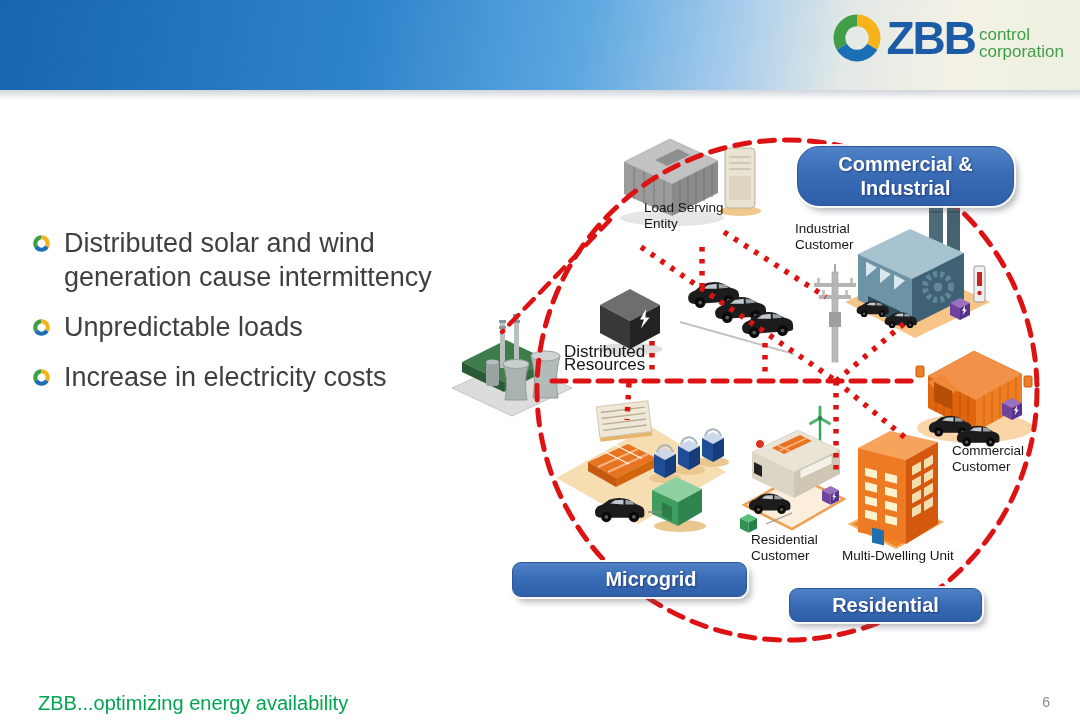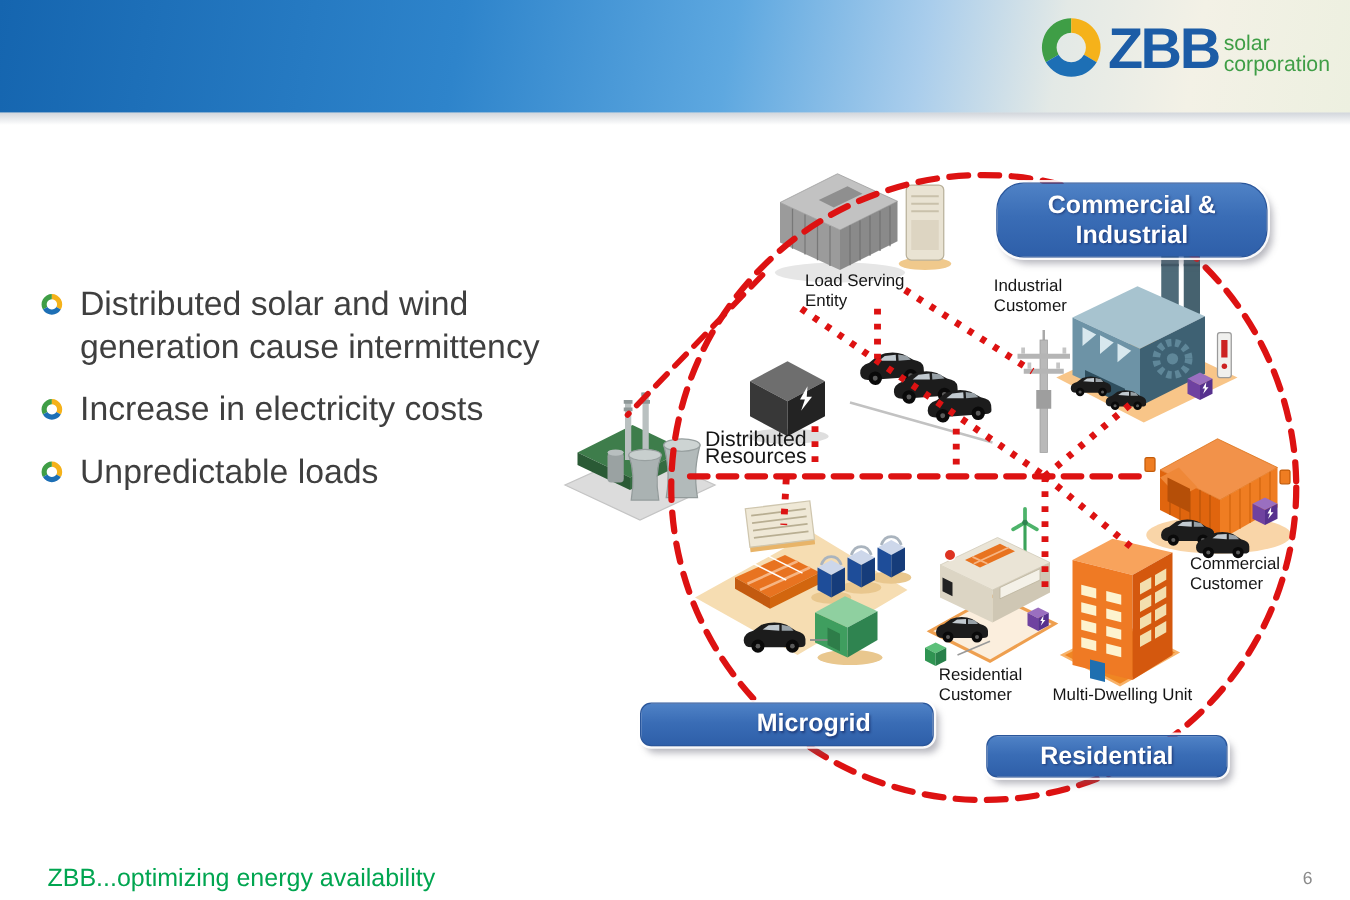--- a/index.html
+++ b/index.html
@@ -88,43 +88,43 @@
 
   <div class="header"></div>
   <div class="header-shadow"></div>
 
   <div class="logo">
     <svg class="mark" viewBox="-11.5 -11.5 23 23">
         <use href="#swirlmark"></use>
       </svg>
     <span class="brand">ZBB</span>
     <span class="subs">
-      <span>solar</span><br>
+      <span>control</span><br>
       <span>corporation</span>
     </span>
   </div>
 
   <ul class="bullets">
     <li>
       <svg class="bicon" viewBox="-11.5 -11.5 23 23">
           <use href="#swirlmark"></use>
         </svg>
       <span>Distributed solar and wind generation cause intermittency</span>
     </li>
     <li>
       <svg class="bicon" viewBox="-11.5 -11.5 23 23">
           <use href="#swirlmark"></use>
         </svg>
-      <span>Increase in electricity costs</span>
+      <span>Unpredictable loads</span>
     </li>
     <li>
       <svg class="bicon" viewBox="-11.5 -11.5 23 23">
           <use href="#swirlmark"></use>
         </svg>
-      <span>Unpredictable loads</span>
+      <span>Increase in electricity costs</span>
     </li>
   </ul>
 
   <svg class="dg" width="1080" height="720" viewBox="0 0 1080 720">
 
     <g>
       <polygon points="452,388 512,416 572,388 512,361" fill="#dcdcdc" stroke="#c4c4c4"></polygon>
       <polygon points="462,362 506,340 548,360 504,382" fill="#3e7d4b"></polygon>
       <polygon points="462,362 504,382 504,392 462,372" fill="#2a5a35"></polygon>
       <polygon points="504,382 548,360 548,370 504,392" fill="#346b40"></polygon>
@@ -315,21 +315,21 @@
         <line x1="641" y1="247" x2="836" y2="381"></line>
         <line x1="765" y1="343" x2="765" y2="379"></line>
         <line x1="652" y1="341" x2="652" y2="377"></line>
         <line x1="629" y1="383" x2="627" y2="420"></line>
         <line x1="702" y1="247" x2="702" y2="287"></line>
         <line x1="724" y1="232" x2="826" y2="297"></line>
       </g>
     </g>
   </svg>
 
-  <div class="itemlabel" style="left:644px;top:217px;">Load Serving
+  <div class="itemlabel" style="left:644px;top:200px;">Load Serving
 Entity</div>
   <div class="itemlabel" style="left:795px;top:221px;">Industrial
 Customer</div>
   <div class="itemlabel small" style="left:564px;top:345px;">Distributed
 Resources</div>
   <div class="itemlabel" style="left:751px;top:532px;">Residential
 Customer</div>
   <div class="itemlabel" style="left:842px;top:548px;">Multi-Dwelling Unit</div>
   <div class="itemlabel" style="left:952px;top:443px;">Commercial
 Customer</div>

